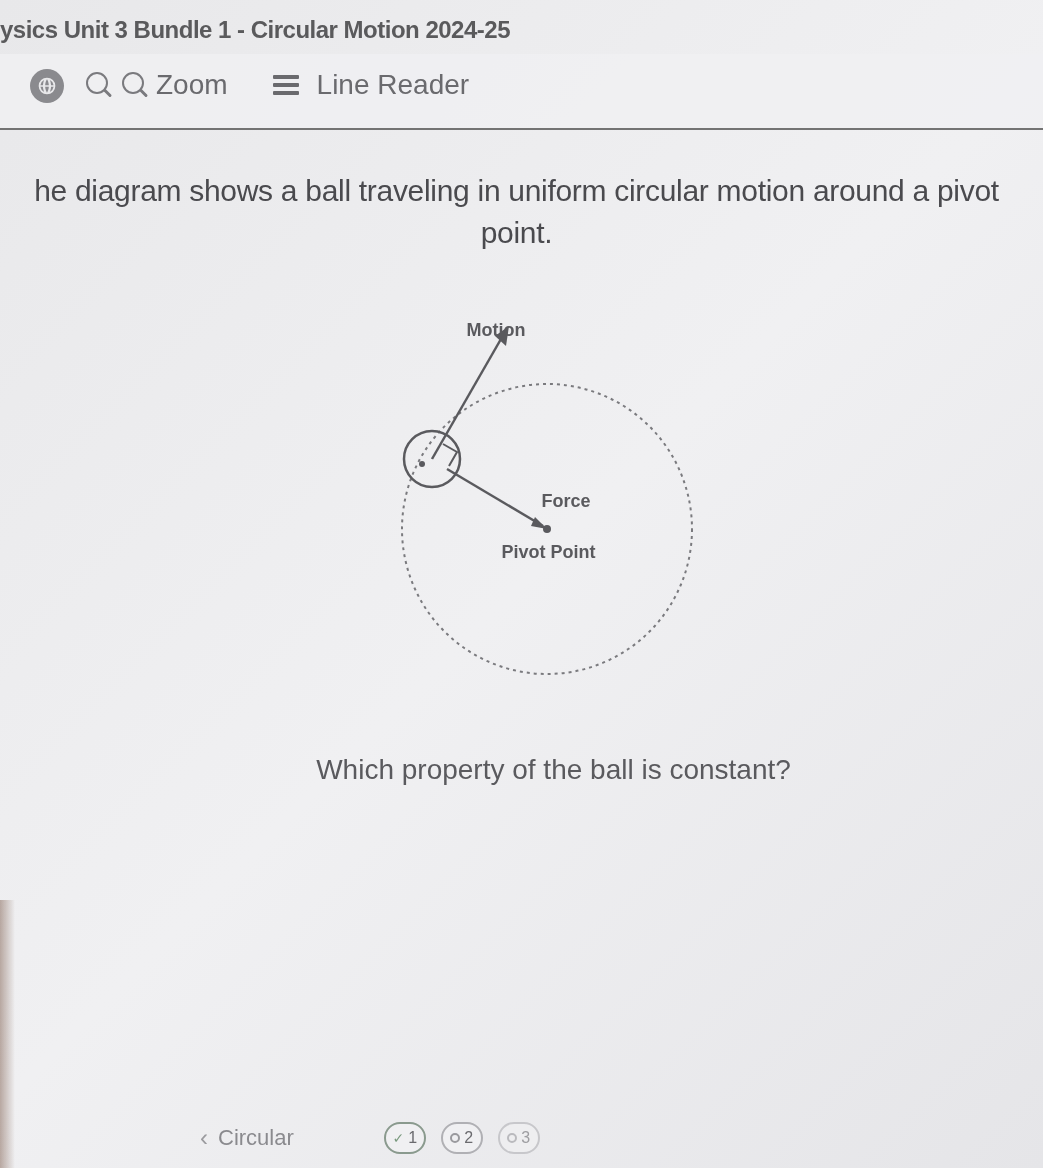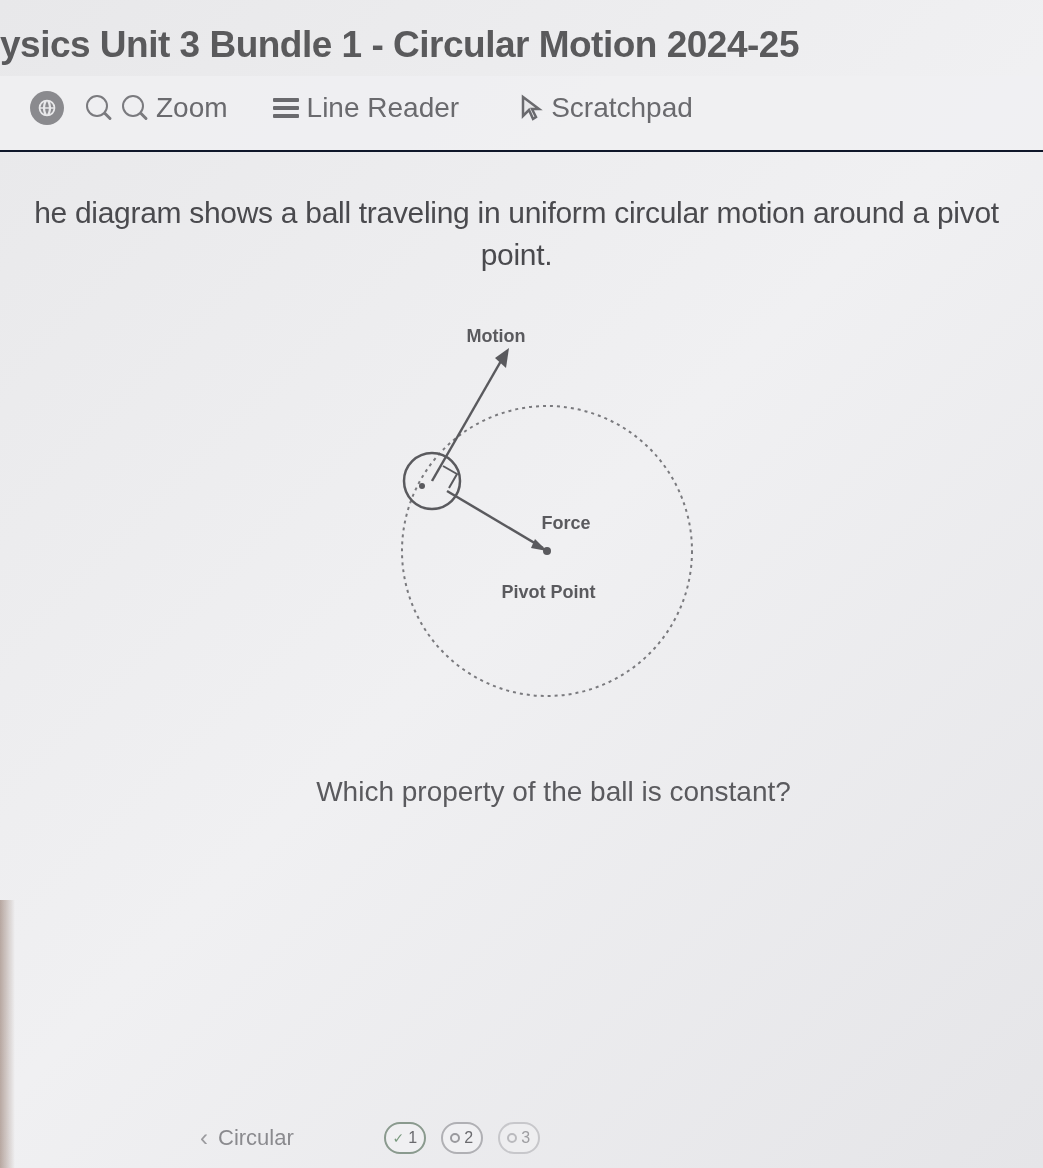--- a/index.html
+++ b/index.html
@@ -10,38 +10,38 @@
     body {
       font-family: Arial, Helvetica, sans-serif;
       background: linear-gradient(135deg, #e8e8ea 0%, #f0f0f2 50%, #e5e5e8 100%);
       width: 1043px;
       height: 1168px;
       overflow: hidden;
       position: relative;
       filter: blur(0.5px);
     }
     .header-title {
-      font-size: 37px;
+      font-size: 24px;
       font-weight: bold;
       color: #5a5a5c;
-      padding: 24px 0 10px 0;
+      padding: 16px 0 10px 0;
       letter-spacing: -0.5px;
     }
     .toolbar {
       display: flex;
-      align-items: center;
+      align-items: flex-start;
       gap: 20px;
       padding: 15px 20px 25px 30px;
-      border-bottom: 2px solid #0f172a;
+      border-bottom: 2px solid #737373;
       background: rgba(240,240,243,0.8);
     }
     .toolbar-item {
       display: flex;
       align-items: center;
-      gap: 8px;
+      gap: 18px;
       color: #6a6a6e;
       font-size: 28px;
       font-weight: 500;
       cursor: pointer;
     }
     .icon-circle {
       width: 34px;
       height: 34px;
       border-radius: 50%;
       background: #8a8a8e;
@@ -123,29 +123,29 @@
       height: 400px;
       position: relative;
     }
     .diagram-label {
       position: absolute;
       font-size: 18px;
       font-weight: bold;
       color: #5a5a5e;
     }
     .label-motion {
-      top: 0;
+      top: 16px;
       left: 200px;
     }
     .label-force {
       top: 187px;
       left: 275px;
     }
     .label-pivot {
-      top: 256px;
+      top: 238px;
       left: 235px;
     }
     .question-sub {
       font-size: 28px;
       color: #5a5a5e;
       font-weight: 400;
       padding-left: 26px;
       margin-top: 50px;
       margin-left: 48px;
     }
@@ -230,26 +230,20 @@
 
   <div class="toolbar-item" style="margin-left:25px;">
     <div class="hamburger">
       <span></span>
         <span></span>
         <span></span>
     </div>
     <span>Line Reader</span>
   </div>
 
-  <div class="toolbar-item" style="margin-left:40px;">
-    <svg class="cursor-icon" viewBox="0 0 24 28" fill="none" stroke="#6a6a6e" stroke-width="2.5">
-      <path d="M4 3 L4 22 L10 16 L14 25 L17 23 L13 15 L20 15 Z" fill="#e8e8ea"></path>
-    </svg>
-    <span>Scratchpad</span>
-  </div>
 </div>
 
 <div class="content">
   <div class="question-text">he diagram shows a ball traveling in uniform circular motion around a pivot point.</div>
 
   <div class="diagram-container">
     <svg width="500" height="400" viewBox="0 0 500 400">
 
       <circle cx="280" cy="225" r="145" fill="none" stroke="#7a7a7e" stroke-width="2" stroke-dasharray="3,4"></circle>
 

